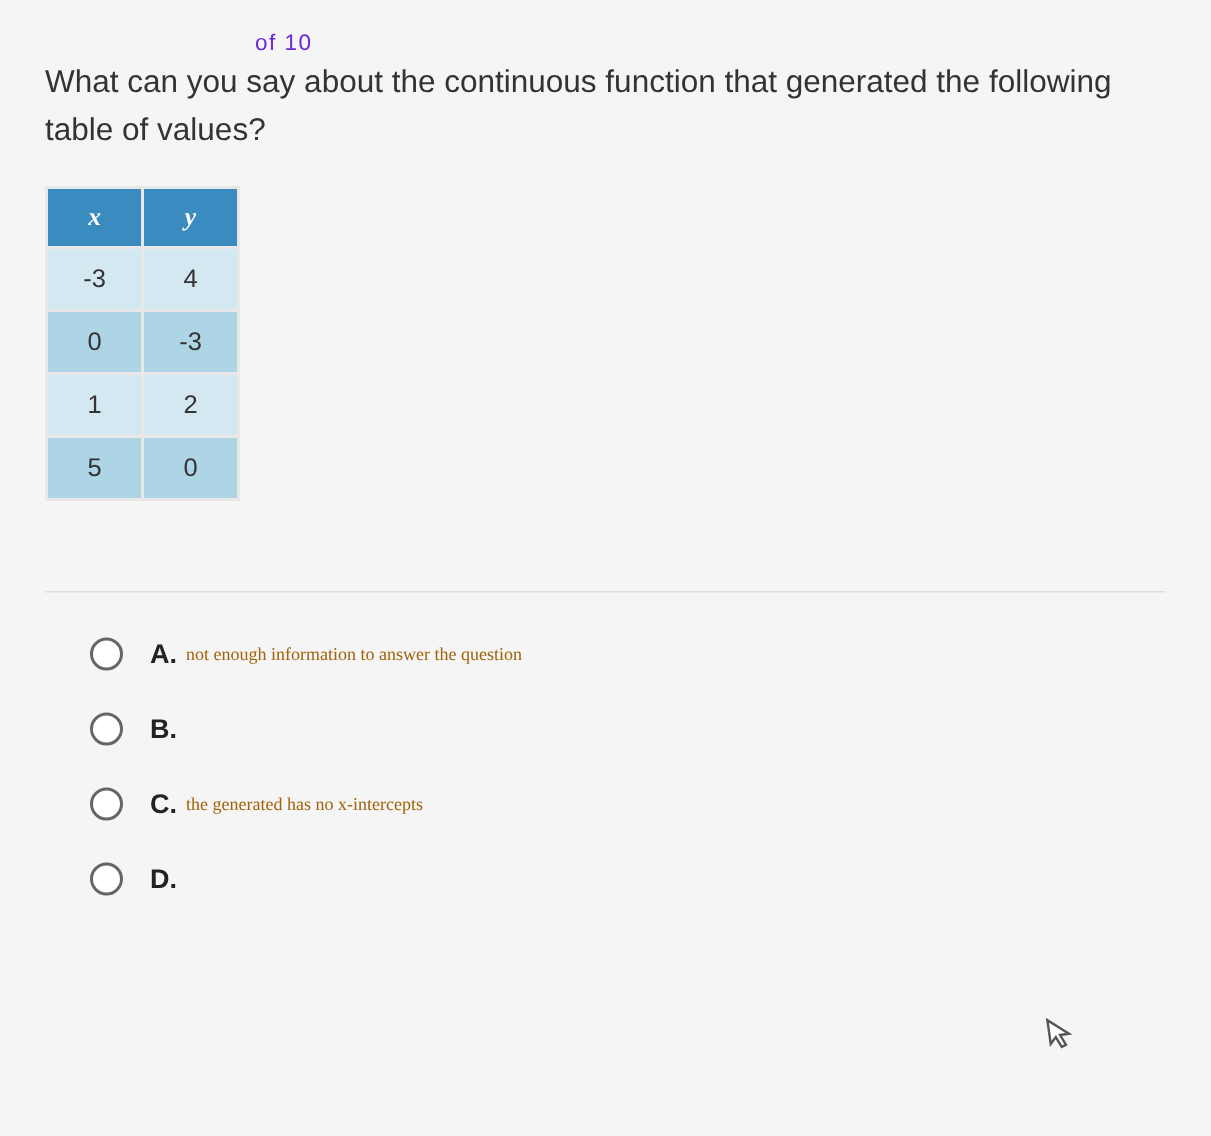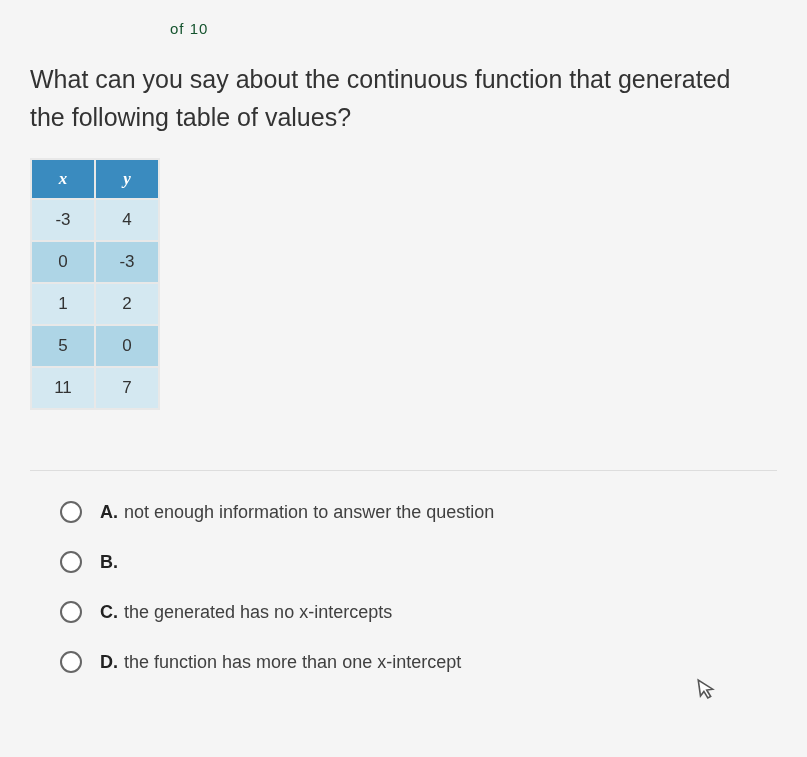--- a/index.html
+++ b/index.html
@@ -12,27 +12,27 @@
       background: #f5f5f5;
       width: 807px;
       height: 757px;
       padding: 20px 30px;
       color: #333;
       position: relative;
       overflow: hidden;
     }
     .page-number {
       font-size: 15px;
-      color: #14532d;
+      color: #6d28d9;
       margin-left: 140px;
-      margin-bottom: 24px;
+      margin-bottom: 2px;
       letter-spacing: 1px;
     }
     .question-text {
-      font-size: 25px;
+      font-size: 21px;
       color: #333;
       line-height: 1.5;
       margin-bottom: 22px;
       max-width: 740px;
     }
     table.value-table {
       border-collapse: collapse;
       margin-bottom: 60px;
     }
     table.value-table th {
@@ -84,22 +84,23 @@
       flex-shrink: 0;
       background: #fff;
     }
     .option-label {
       font-weight: bold;
       font-size: 18px;
       color: #222;
       margin-right: 6px;
     }
     .option-text {
-      font-size: 18px;
-      color: #404040;
+      font-size: 12px;
+      color: #a16207;
+      font-family: Liberation Serif, serif;
     }
     .cursor {
       position: absolute;
       right: 90px;
       bottom: 50px;
       font-size: 22px;
       color: #555;
       transform: rotate(-8deg);
     }
   </style>
@@ -127,24 +128,20 @@
       <td>-3</td>
     </tr>
     <tr>
       <td>1</td>
       <td>2</td>
     </tr>
     <tr>
       <td>5</td>
       <td>0</td>
     </tr>
-    <tr>
-      <td>11</td>
-      <td>7</td>
-    </tr>
   </tbody>
 </table>
 
 <hr class="divider">
 
 <div class="options">
 
   <div class="option-row">
     <div class="radio"></div>
     <span class="option-label">A.</span>
@@ -158,21 +155,20 @@
 
   <div class="option-row">
     <div class="radio"></div>
     <span class="option-label">C.</span>
     <span class="option-text">the generated has no x-intercepts</span>
   </div>
 
   <div class="option-row">
     <div class="radio"></div>
     <span class="option-label">D.</span>
-    <span class="option-text">the function has more than one x-intercept</span>
   </div>
 
 </div>
 
 <div class="cursor">
   <svg width="20" height="24" viewBox="0 0 20 24" fill="none" stroke="#555" stroke-width="1.6">
     <path d="M3 2 L3 18 L7 14 L10 21 L13 20 L10 13 L16 13 Z" fill="#fff"></path>
   </svg>
 </div>
 

